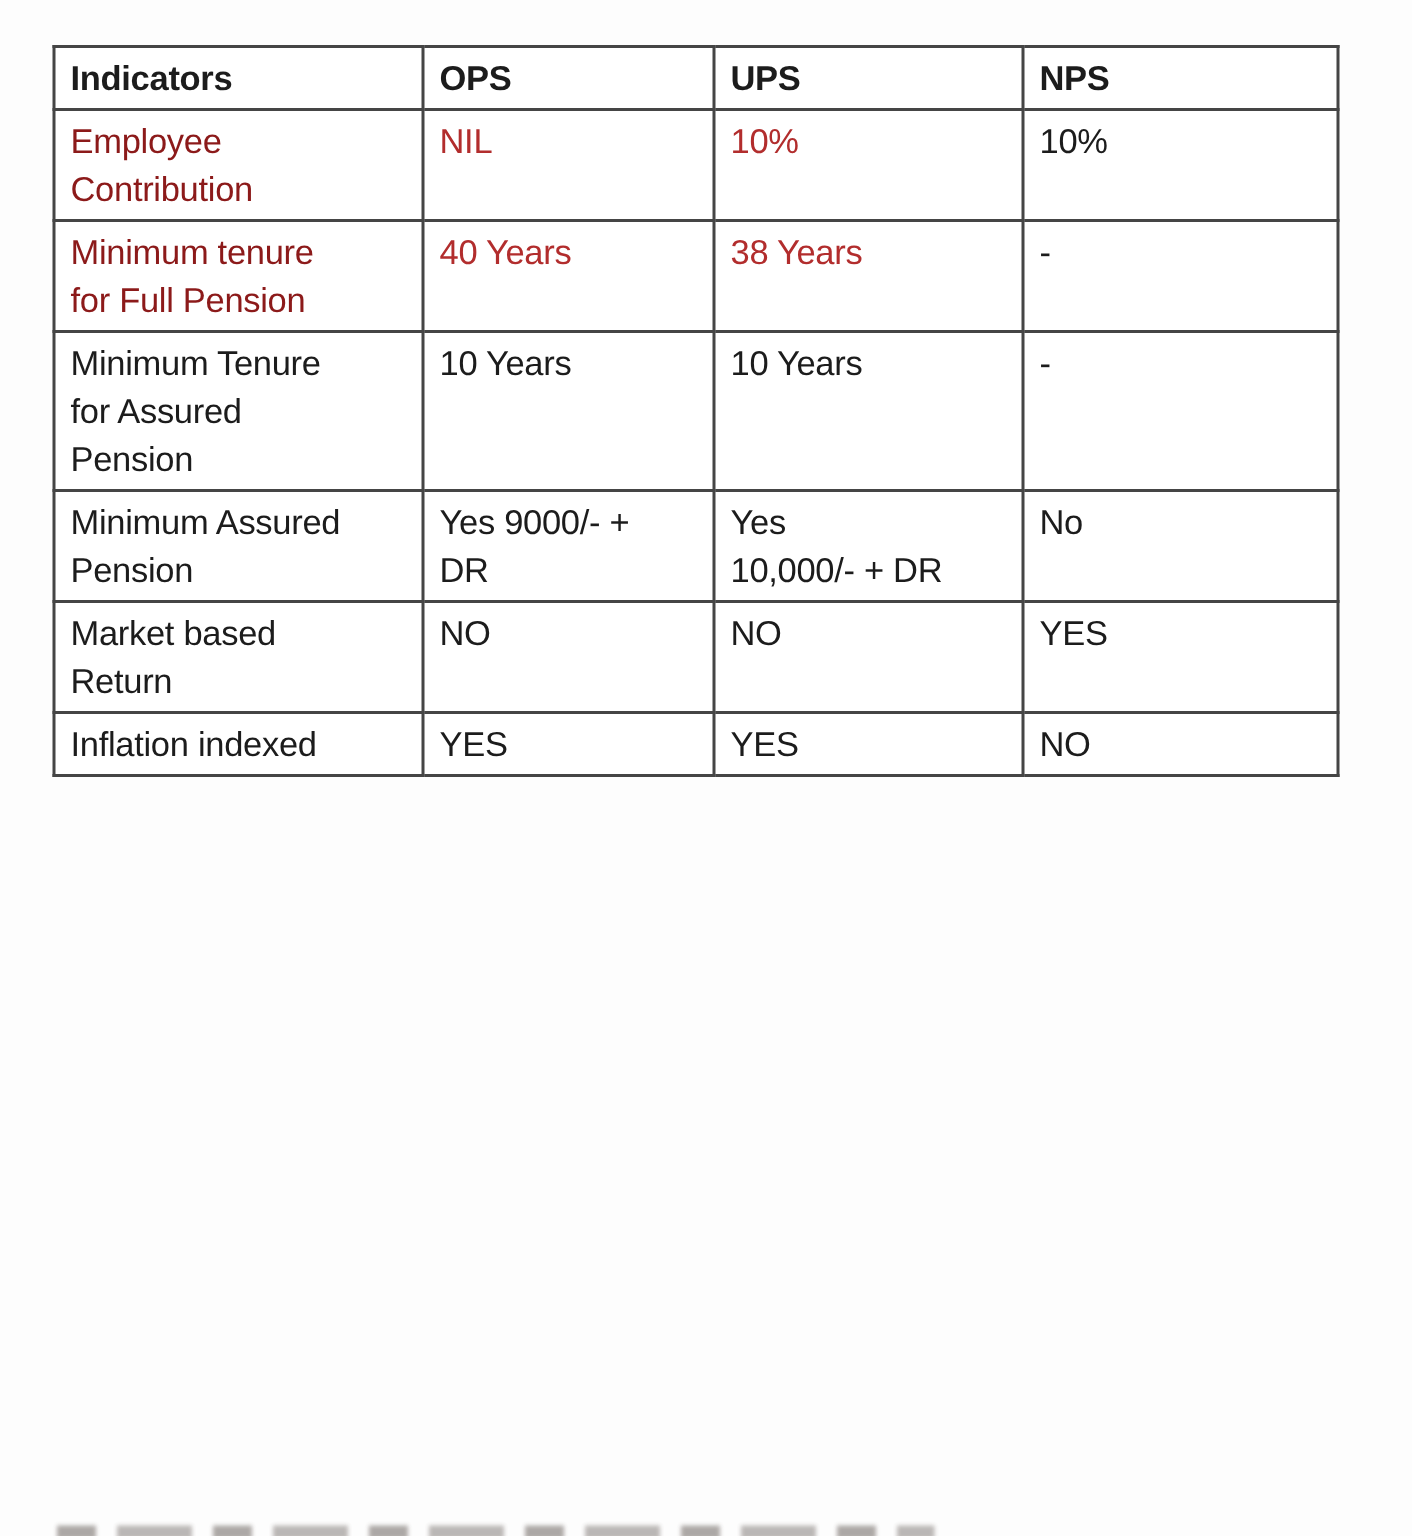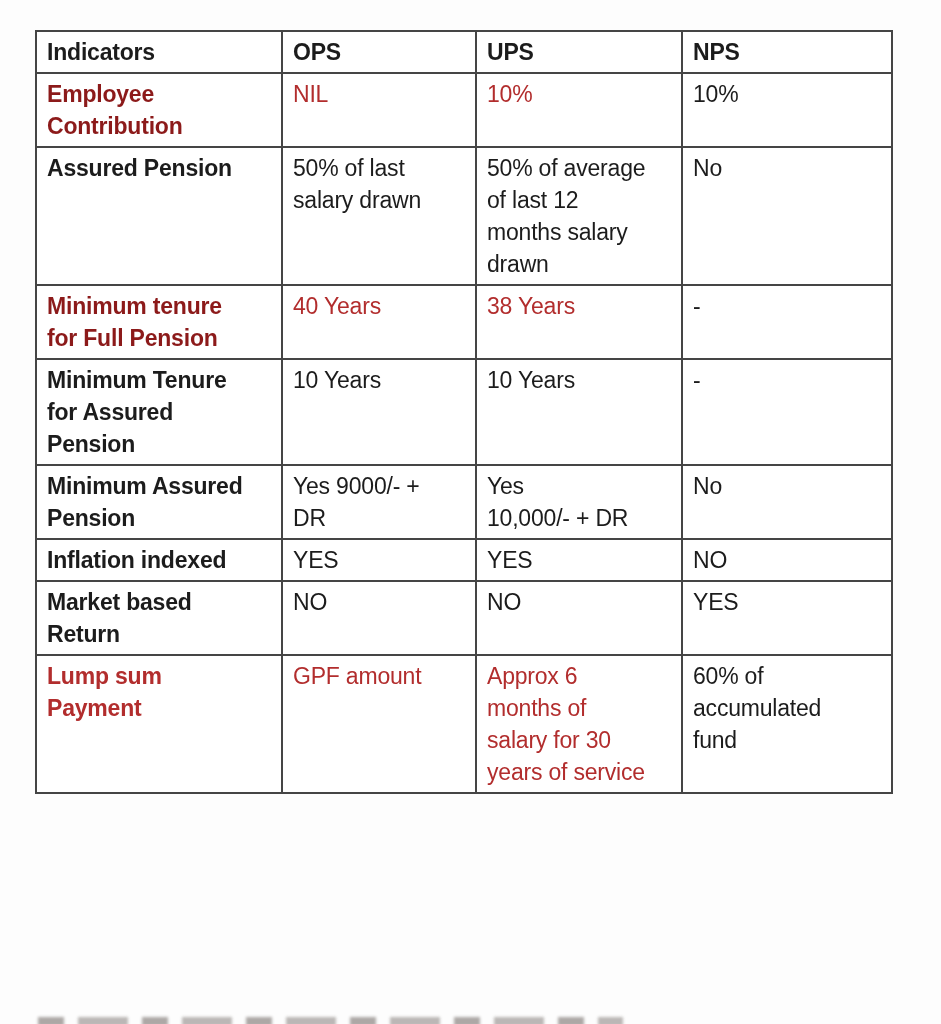--- a/index.html
+++ b/index.html
@@ -18,21 +18,21 @@
     border-collapse:collapse;table-layout:fixed;background:#fff;
   }
   table.compare th, table.compare td{
     border:2px solid var(--border);
     vertical-align:top;text-align:left;
     padding:4px 8px 4px 10px;
     font-size:23px;line-height:32px;letter-spacing:-0.2px;
     white-space:pre-line;overflow:hidden;
   }
   table.compare th{font-weight:700;color:var(--text-black);}
-  td.indicator{font-weight:700;}
+  td.indicator{font-weight:400;}
   .c-dark_red{color:var(--dark-red);}
   .c-bright_red{color:var(--bright-red);}
   .c-black{color:var(--text-black);}
   .bold{font-weight:700;}
   
   .footnote-smudge{
     position:absolute;left:38px;top:1017px;width:585px;height:9px;
     background:repeating-linear-gradient(90deg,
       rgba(70,60,55,.55) 0 26px, rgba(70,60,55,0) 26px 40px,
       rgba(70,60,55,.45) 40px 90px, rgba(70,60,55,0) 90px 104px);
@@ -60,30 +60,20 @@
     </thead>
     <tbody>
         <tr>
           <td class="c-dark_red bold indicator">Employee
 Contribution</td>
           <td class="c-bright_red">NIL</td>
           <td class="c-bright_red">10%</td>
           <td class="c-black">10%</td>
         </tr>
         <tr>
-          <td class="c-black bold indicator">Assured Pension</td>
-          <td class="c-black">50% of last
-salary drawn</td>
-          <td class="c-black">50% of average
-of last 12
-months salary
-drawn</td>
-          <td class="c-black">No</td>
-        </tr>
-        <tr>
           <td class="c-dark_red bold indicator">Minimum tenure
 for Full Pension</td>
           <td class="c-bright_red">40 Years</td>
           <td class="c-bright_red">38 Years</td>
           <td class="c-black">-</td>
         </tr>
         <tr>
           <td class="c-black bold indicator">Minimum Tenure
 for Assured
 Pension</td>
@@ -94,40 +84,28 @@
         <tr>
           <td class="c-black bold indicator">Minimum Assured
 Pension</td>
           <td class="c-black">Yes 9000/- +
 DR</td>
           <td class="c-black">Yes
 10,000/- + DR</td>
           <td class="c-black">No</td>
         </tr>
         <tr>
-          <td class="c-black bold indicator">Inflation indexed</td>
-          <td class="c-black">YES</td>
-          <td class="c-black">YES</td>
-          <td class="c-black">NO</td>
-        </tr>
-        <tr>
           <td class="c-black bold indicator">Market based
 Return</td>
           <td class="c-black">NO</td>
           <td class="c-black">NO</td>
           <td class="c-black">YES</td>
         </tr>
         <tr>
-          <td class="c-bright_red bold indicator">Lump sum
-Payment</td>
-          <td class="c-bright_red">GPF amount</td>
-          <td class="c-bright_red">Approx 6
-months of
-salary for 30
-years of service</td>
-          <td class="c-black">60% of
-accumulated
-fund</td>
+          <td class="c-black bold indicator">Inflation indexed</td>
+          <td class="c-black">YES</td>
+          <td class="c-black">YES</td>
+          <td class="c-black">NO</td>
         </tr>
       </tbody>
   </table>
   <div class="footnote-smudge"></div>
 </div>
 
 </body></html>

